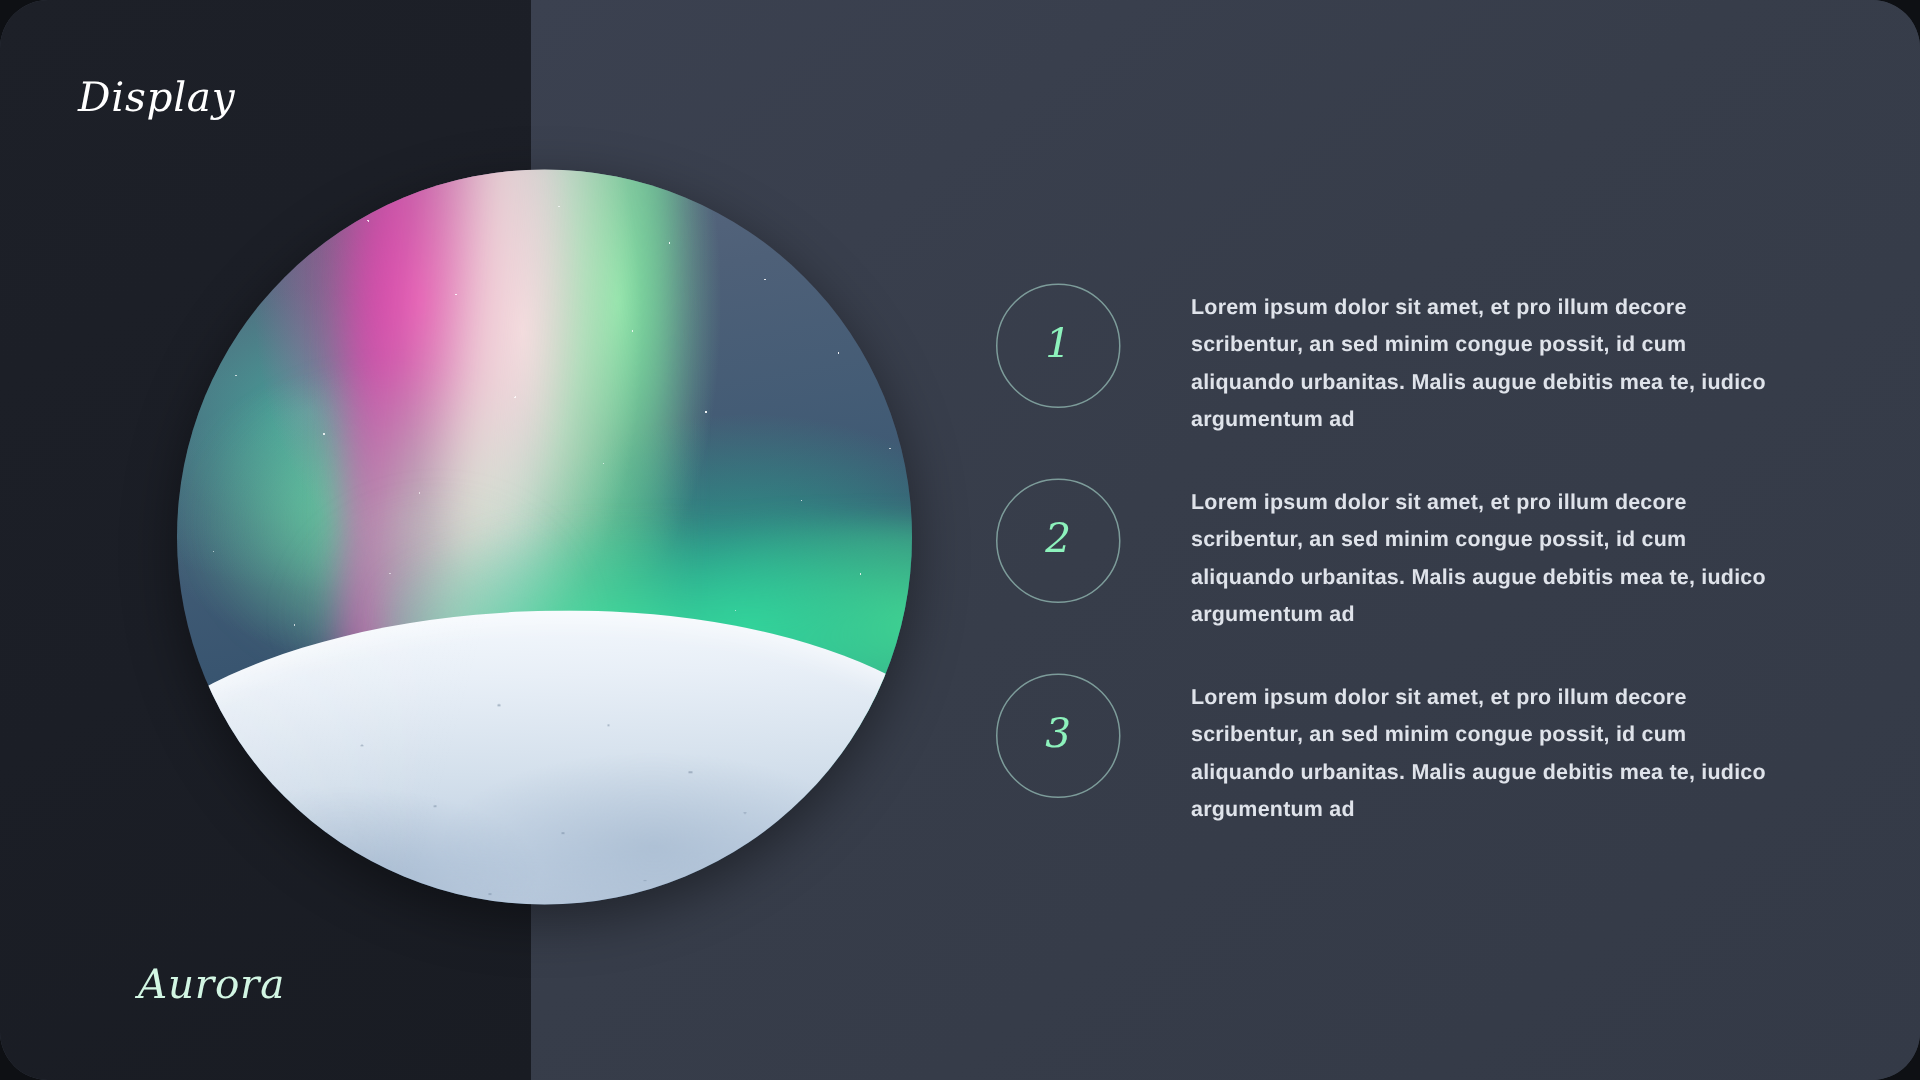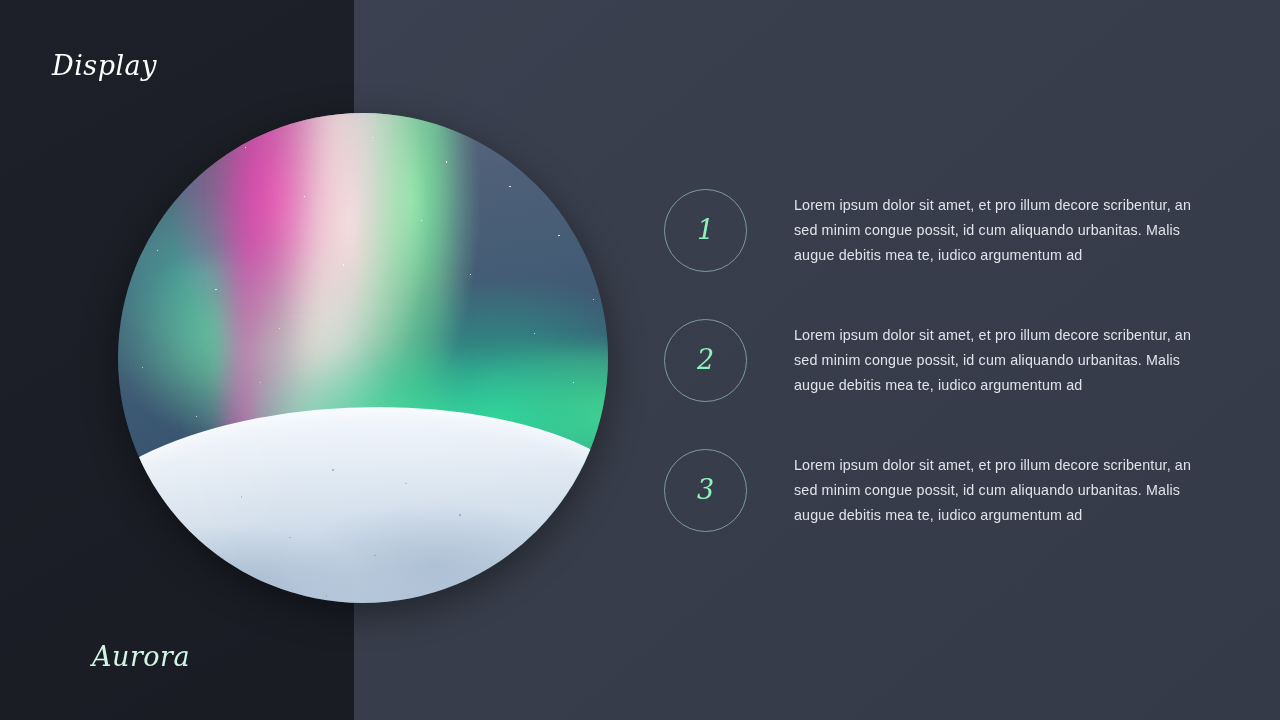--- a/index.html
+++ b/index.html
@@ -7,20 +7,21 @@
     padding: 0;
     background: #0e1014;
   }
   #slide {
     position: relative;
     width: 1280px;
     height: 720px;
     overflow: hidden;
     font-family: "Liberation Sans", sans-serif;
     background: #363c49;
+    border-radius: 32px;
   }
 
   
   .panel-right {
     position: absolute;
     left: 354px; top: 0;
     width: 926px; height: 720px;
     background: linear-gradient(140deg, #3b4150 0%, #373d4a 45%, #343a47 100%);
   }
   .panel-left {
@@ -214,20 +215,21 @@
   }
   .row-text {
     flex: 1 1 auto;
     margin-left: 47px;
     margin-top: 5px;
     color: #dfe3ea;
     font-size: 14.3px;
     line-height: 25px;
     letter-spacing: 0.15px;
     max-width: 400px;
+    font-weight: bold;
   }
 </style>
 </head>
 <body>
 
 <div id="slide">
 
   <div class="panel-right"></div>
   <div class="panel-left"></div>
 

